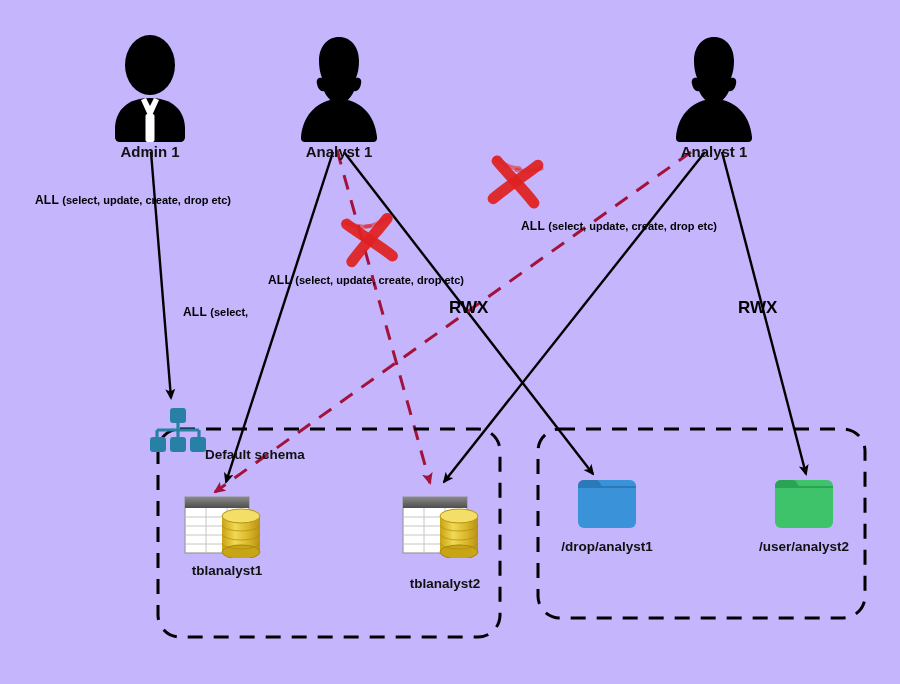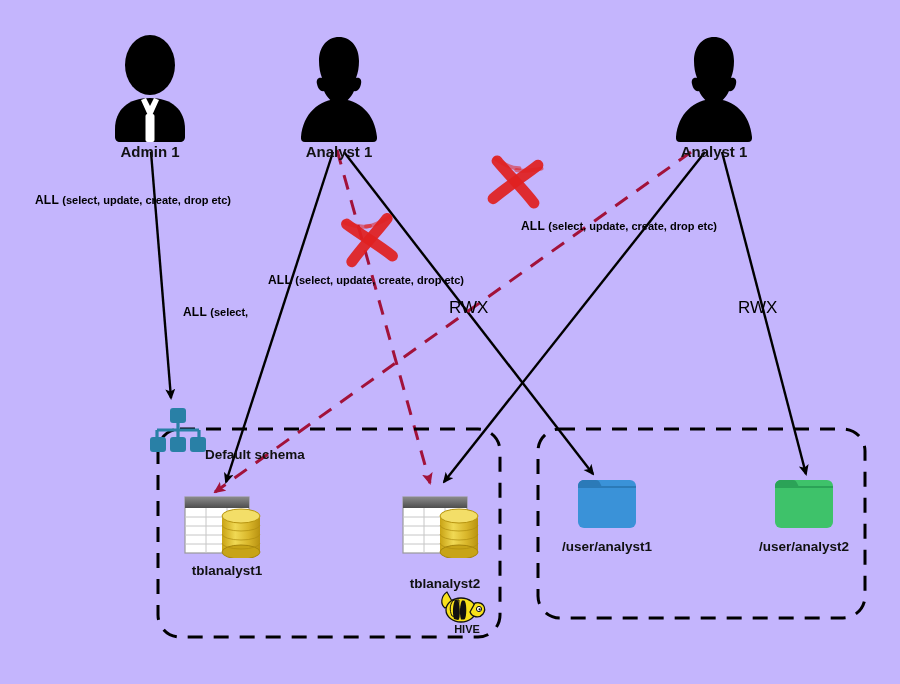--- a/index.html
+++ b/index.html
@@ -9,21 +9,21 @@
   #stage{position:relative;width:900px;height:684px;background:#c4b5fd;}
   svg.layer{position:absolute;left:0;top:0;width:900px;height:684px;}
   .node{position:absolute;}
   .caption{position:absolute;text-align:center;font-weight:bold;
            color:#111;white-space:nowrap;}
   .actor-caption{font-size:15px;}
   .item-caption{font-size:13.5px;}
   .edge-label{position:absolute;white-space:nowrap;font-weight:bold;color:#000;}
   .el-big{font-size:12px;letter-spacing:.2px;}
   .el-small{font-size:11px;}
-  .el-rwx{font-size:17px;font-weight:normal;}
+  .el-rwx{font-size:17px;font-weight:bold;}
 </style>
 </head>
 <body>
 
 <div id="stage">
 
   <svg class="layer" viewBox="0 0 900 684">
     <defs>
       <marker id="arrowAllow" markerWidth="11" markerHeight="11" refX="9" refY="5" orient="auto" markerUnits="userSpaceOnUse">
         <path d="M0,0 L11,5 L0,10 L2.6,5 Z" fill="#000"></path>
@@ -198,41 +198,26 @@
   </div>
   <div class="caption item-caption" style="left:385px;top:576px;width:120px;">tblanalyst2</div>
 
   <div class="node" style="left:577px;top:476px;">
     <svg width="60" height="56" viewBox="0 0 60 56">
       <rect x="1" y="4" width="58" height="48" rx="6" fill="#3a92d8"></rect>
       <path d="M1,12 L1,10 C1,6.6 3.6,4 7,4 L19,4 C21,4 22,5 23,7
                L24.5,10 L59,10 L59,12 Z" fill="#2b7ab8"></path>
     </svg>
   </div>
-  <div class="caption item-caption" style="left:547px;top:539px;width:120px;">/user/analyst1</div>
+  <div class="caption item-caption" style="left:547px;top:539px;width:120px;">/drop/analyst1</div>
 
   <div class="node" style="left:774px;top:476px;">
     <svg width="60" height="56" viewBox="0 0 60 56">
       <rect x="1" y="4" width="58" height="48" rx="6" fill="#3ec26a"></rect>
       <path d="M1,12 L1,10 C1,6.6 3.6,4 7,4 L19,4 C21,4 22,5 23,7
                L24.5,10 L59,10 L59,12 Z" fill="#2ba357"></path>
     </svg>
   </div>
   <div class="caption item-caption" style="left:744px;top:539px;width:120px;">/user/analyst2</div>
 
-  <div class="node" style="left:437px;top:586px;">
-    <svg width="56" height="50" viewBox="0 0 56 50">
-      <path d="M10,6 C4,10 3,18 8,22 L16,17 Z" fill="#f8e11a" stroke="#111" stroke-width="1.2"></path>
-      <ellipse cx="24" cy="24" rx="15" ry="12" fill="#f8e11a" stroke="#111" stroke-width="1.3"></ellipse>
-      <path d="M17,14 C13,17 12,24 15,30 L21,31 L22,14 Z" fill="#f8e11a" stroke="#111" stroke-width="1"></path>
-      <g fill="#111">
-        <path d="M20,14 C23,14 24,34 21,34 L17,33 C15,27 16,18 18,14 Z"></path>
-        <path d="M27,14.6 C30,15 30,33.5 27,33.6 L24,33.4 C22,27 23,18 25,14.4 Z"></path>
-      </g>
-      <path d="M38,17 C46,15 50,22 46,28 C42,33 35,31 33,26 Z" fill="#f8e11a" stroke="#111" stroke-width="1.3"></path>
-      <circle cx="42" cy="23" r="2.6" fill="#fff" stroke="#111" stroke-width="1"></circle>
-      <circle cx="42.6" cy="23.3" r="1.1" fill="#111"></circle>
-      <text x="30" y="47" font-family="'Liberation Sans',sans-serif" font-size="11" font-weight="bold" fill="#111" text-anchor="middle">HIVE</text>
-    </svg>
-  </div>
 
 
 </div>
 
 </body></html>

